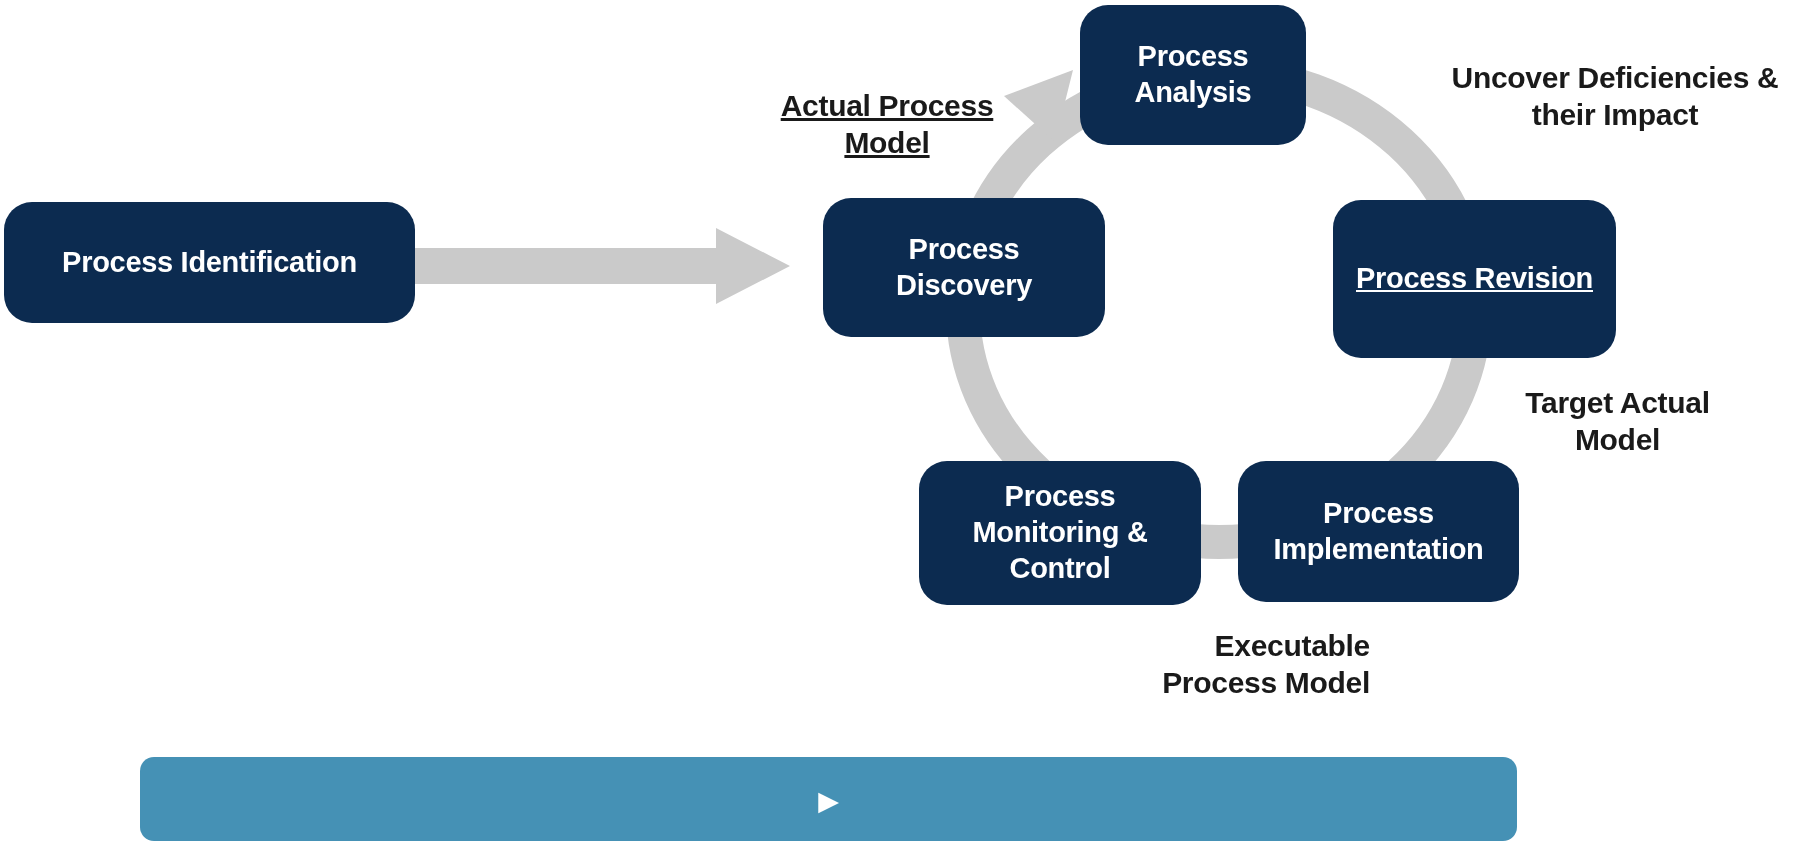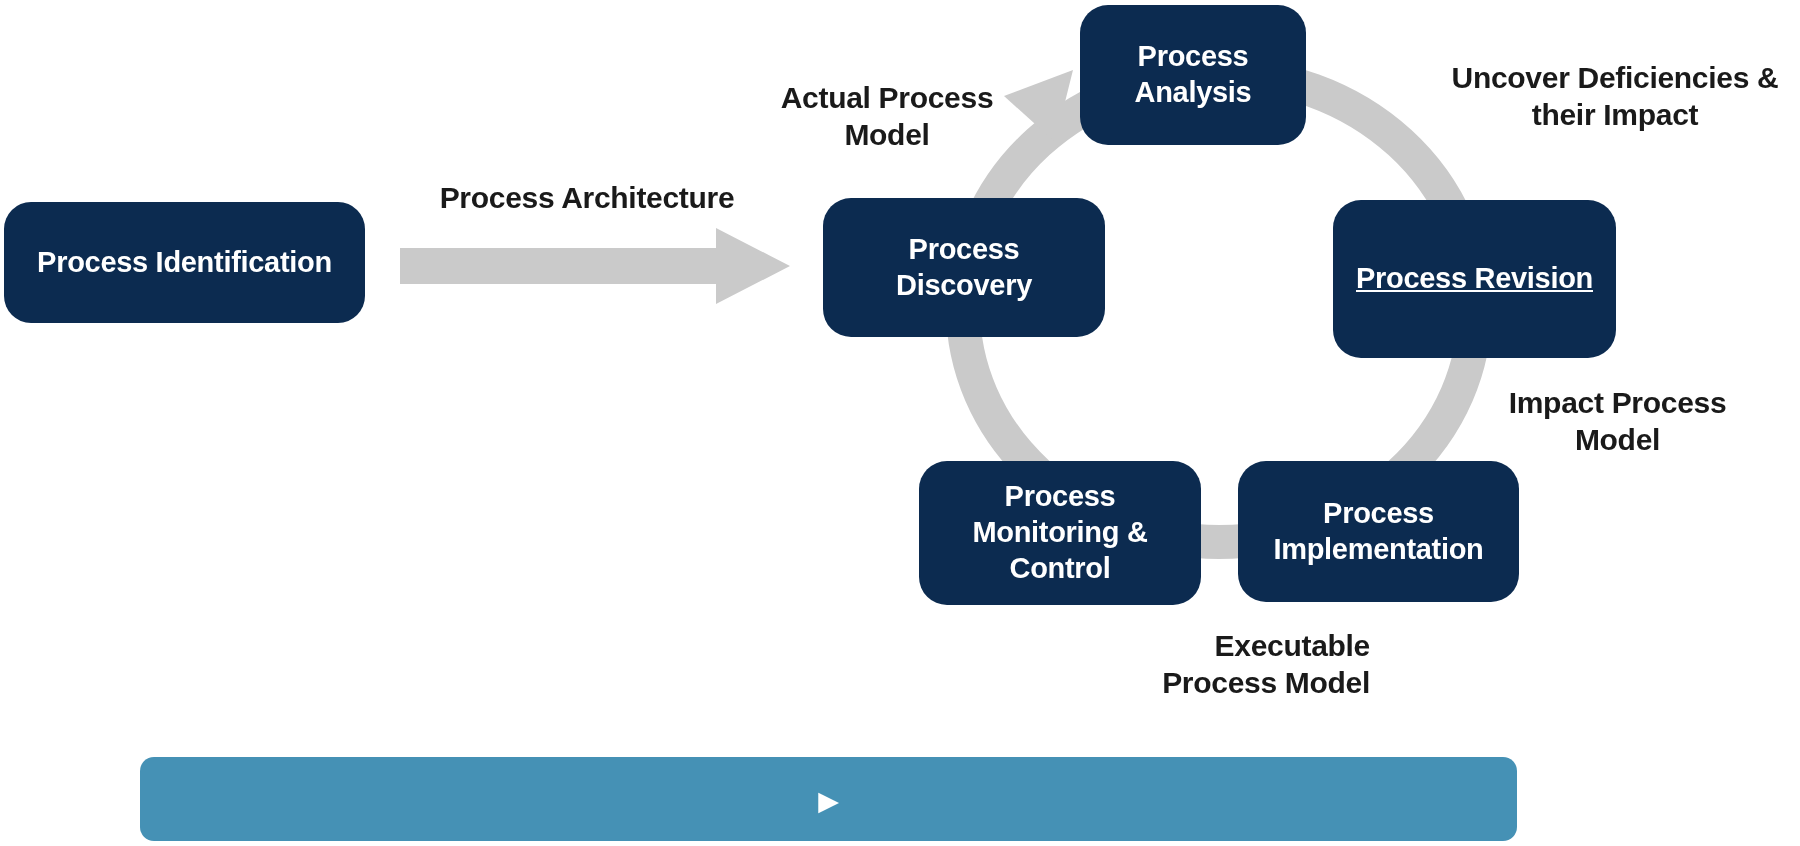--- a/index.html
+++ b/index.html
@@ -42,45 +42,44 @@
 <body>
 
 <div class="stage">
 
   <svg class="layer" width="1800" height="846" viewBox="0 0 1800 846">
     <ellipse class="ring" cx="1219" cy="308" rx="256" ry="234"></ellipse>
     <polygon class="arrow-shape" points="1073,70 1055,142 1004,96"></polygon>
     <polygon class="arrow-shape" points="400,248 716,248 716,228 790,266 716,304 716,284 400,284"></polygon>
   </svg>
 
-  <div class="box" style="left:4px; top:202px; width:361px; height:121px;border-radius:27px;">Process Identification</div>
+  <div class="box" style="left:4px; top:202px; width:411px; height:121px;">Process Identification</div>
 
   <div class="box" style="left:823px; top:198px; width:282px; height:139px;">Process
 Discovery</div>
 
   <div class="box" style="left:1080px; top:5px; width:226px; height:140px;">Process Analysis</div>
 
   <div class="box" style="left:1333px; top:200px; width:283px; height:158px;text-decoration:underline;">Process Revision</div>
 
   <div class="box" style="left:1238px; top:461px; width:281px; height:141px;">Process
 Implementation</div>
 
   <div class="box" style="left:919px; top:461px; width:282px; height:144px;">Process
 Monitoring &amp;
 Control</div>
 
-  <div class="flow-label" style="left:412px; top:180px; width:350px;">Process Architecture</div>
 
-  <div class="flow-label" style="left:732px; top:80px; width:310px;">Actual Process
+  <div class="flow-label" style="left:732px; top:88px; width:310px;text-decoration:underline;">Actual Process
 Model</div>
 
   <div class="flow-label" style="left:1415px; top:60px; width:400px;">Uncover Deficiencies &amp;
 their Impact</div>
 
-  <div class="flow-label" style="left:1465px; top:385px; width:305px;">Impact Process
+  <div class="flow-label" style="left:1465px; top:385px; width:305px;">Target Actual
 Model</div>
 
   <div class="flow-label" style="left:1070px; top:628px; width:300px;text-align:right;">Executable
 Process Model</div>
 
 
   <div class="banner">
     <span class="play">▶</span>
   </div>
 

